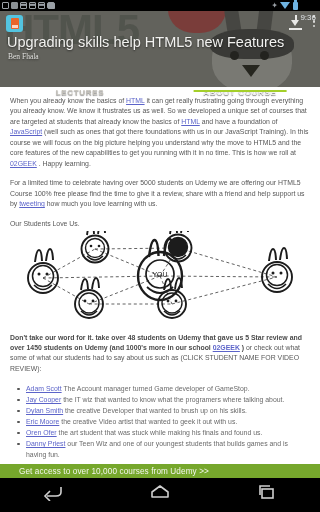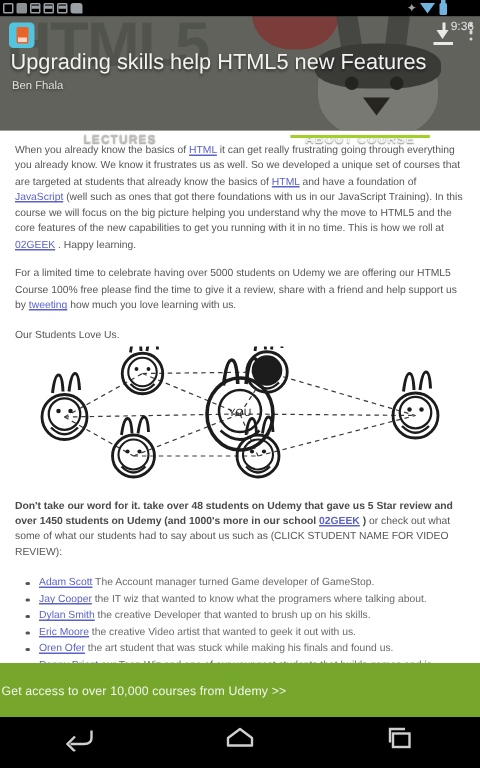--- a/index.html
+++ b/index.html
@@ -140,20 +140,21 @@
   .banner-title {
     position: absolute; left: 7px; top: 23px;
     color: #f2f2f0; font-size: 14.5px; line-height: 16px;
     text-shadow: 0 1px 2px rgba(0,0,0,.55);
     white-space: nowrap;
   }
   .banner-sub {
     position: absolute; left: 8px; top: 41px;
     color: #e2e2df; font-size: 7.5px; line-height: 9px;
     text-shadow: 0 1px 2px rgba(0,0,0,.5);
+    font-family: Liberation Serif, serif;
   }
   .app-icon {
     position: absolute; left: 6px; top: 4px;
     width: 17px; height: 17px;
     background: #53c4e0;
     border-radius: 3px;
     display: flex; align-items: center; justify-content: center;
   }
   .app-icon .badge {
     width: 8px; height: 11px;
@@ -251,24 +252,24 @@
     font-size: 6.9px; line-height: 11px; color: #6a6a6a;
   }
   ul.students li::before {
     content: ""; position: absolute; left: 7px; top: 4.4px;
     width: 2.6px; height: 2.6px; border-radius: 50%; background: #555;
   }
 
   
   .cta {
     position: absolute; left: 0; bottom: 34px;
-    width: 320px; height: 36px;
+    width: 320px; height: 14px;
     background: #76a72c;
     display: flex; align-items: center;
-    padding-left: 1px;
+    padding-left: 19px;
     z-index: 35;
     cursor: pointer;
   }
   .cta span { color: #f4f7ee; font-size: 8.2px; letter-spacing: .1px; }
 
   
   .navbar {
     position: absolute; left: 0; bottom: 0;
     width: 320px; height: 34px;
     background: #000;

